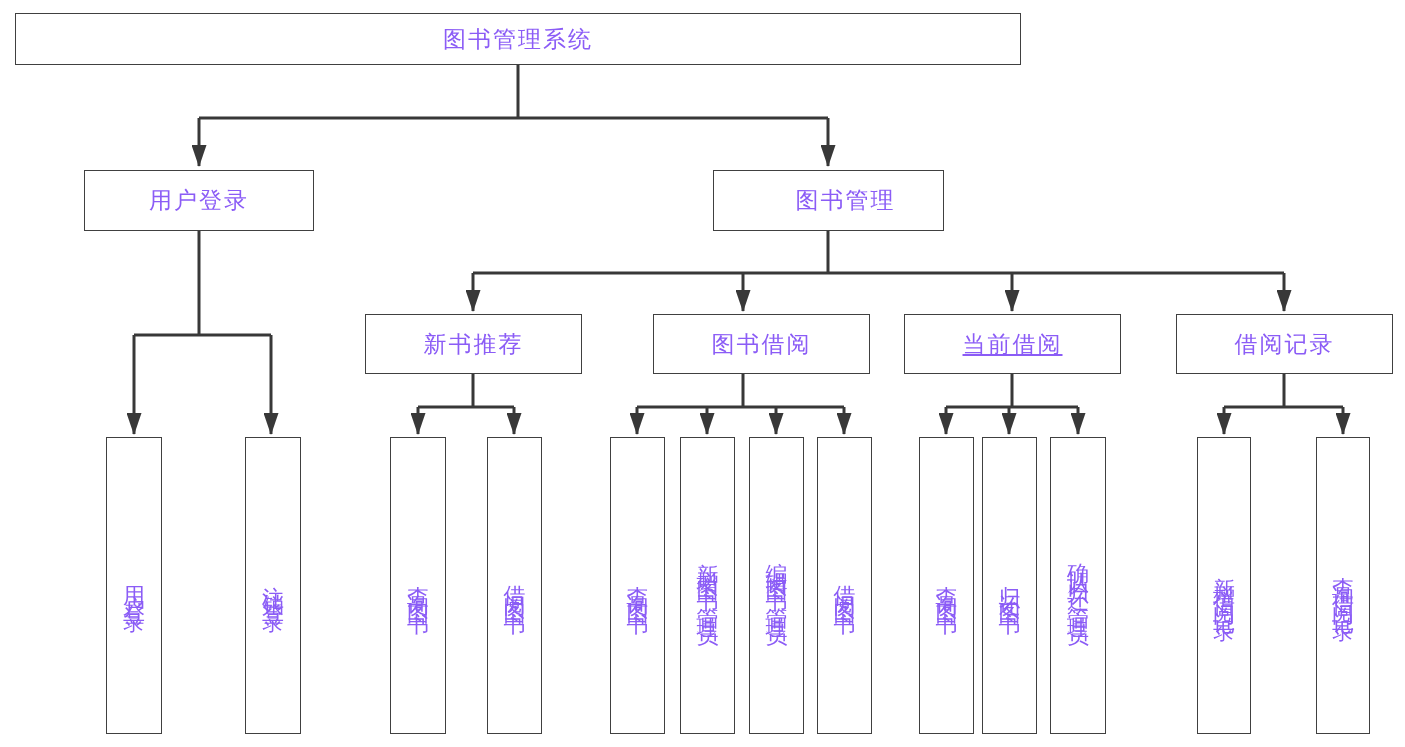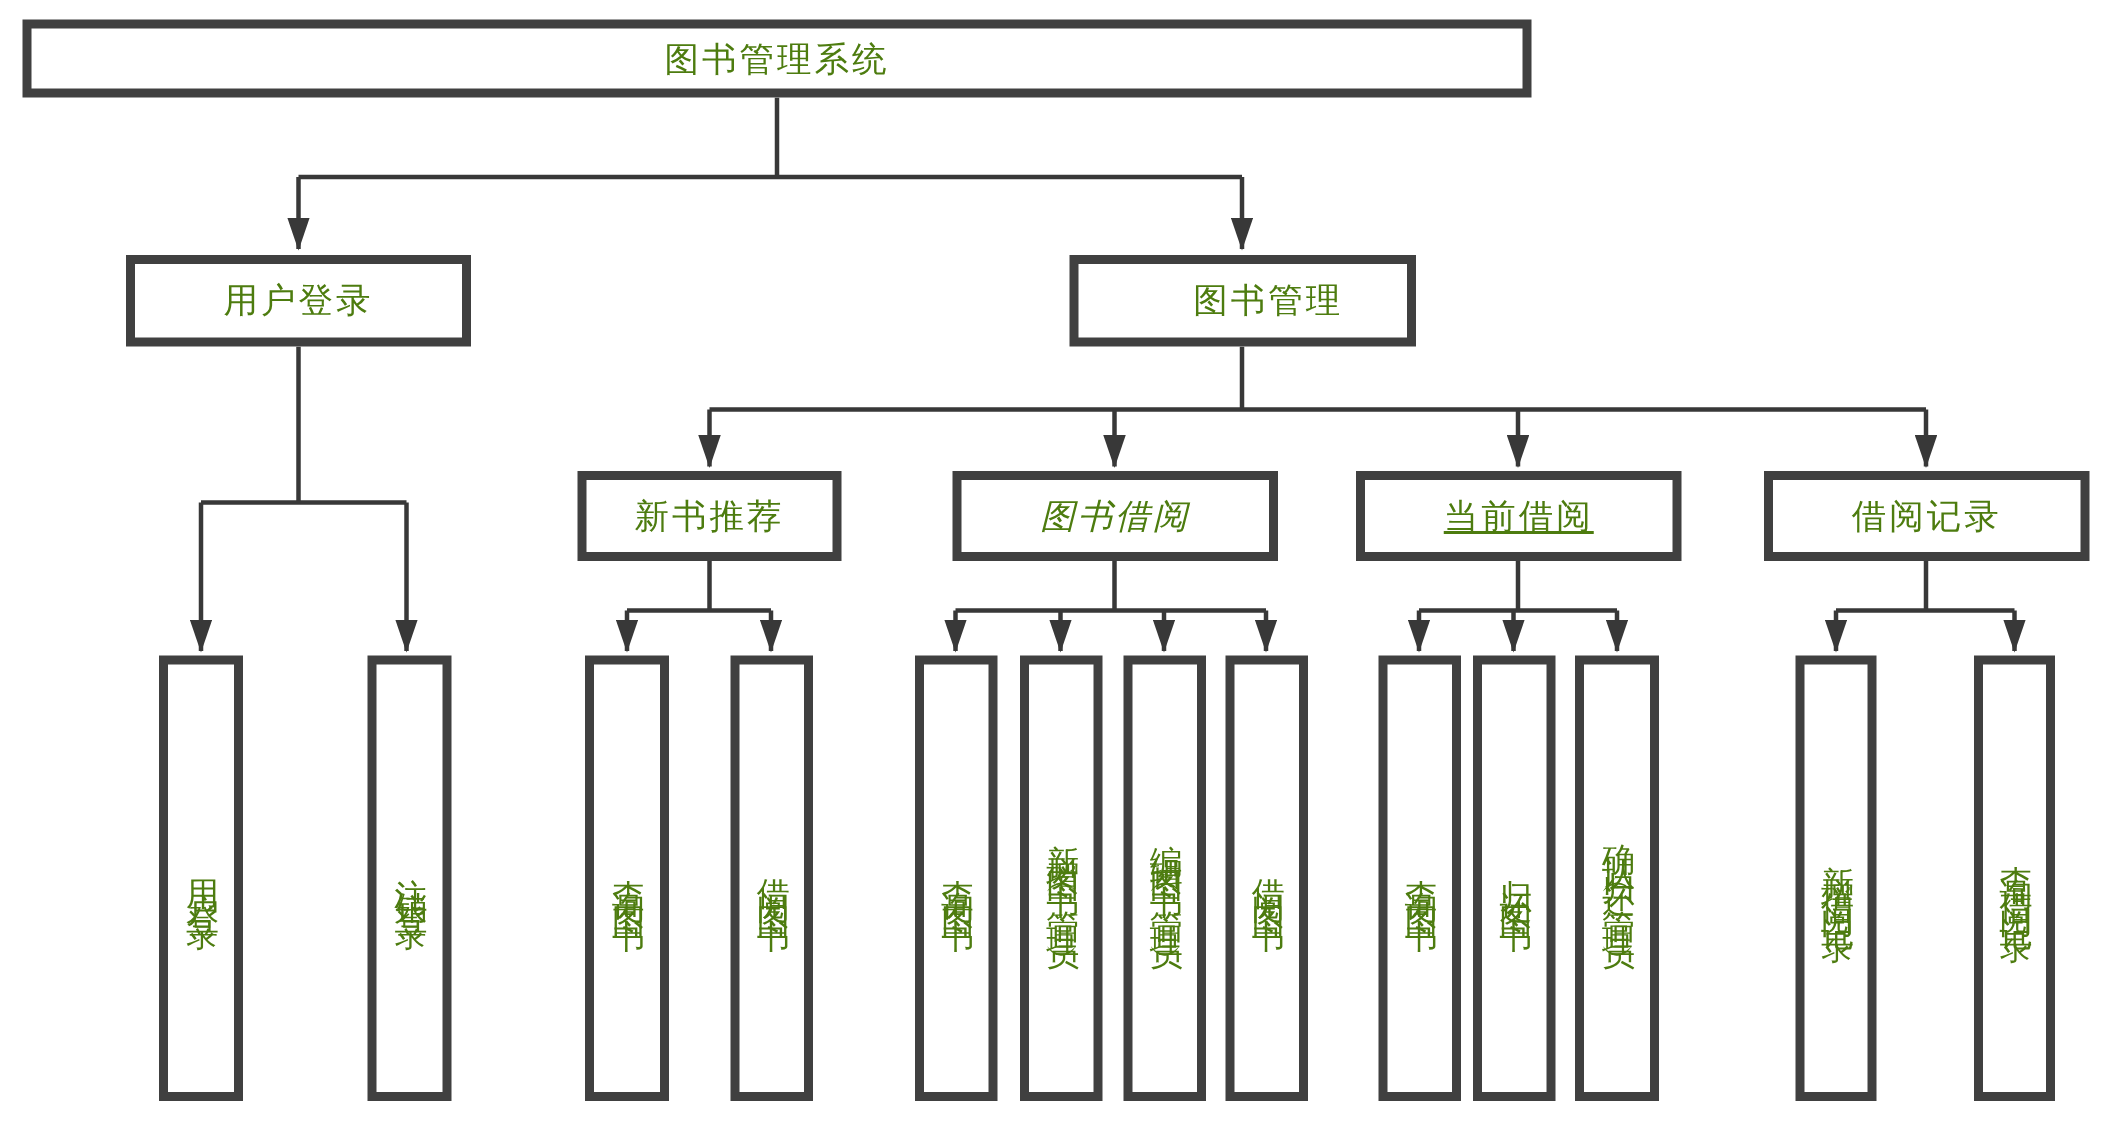--- a/index.html
+++ b/index.html
@@ -5,22 +5,22 @@
   html,body{margin:0;padding:0;}
   body{
     width:1405px;height:747px;position:relative;overflow:hidden;
     background:#ffffff;
     font-family:"DejaVu Sans","Liberation Sans",sans-serif;
   }
   #stage{position:absolute;left:0;top:0;width:1405px;height:747px;}
   svg.wires{position:absolute;left:0;top:0;z-index:1;}
   .node{
     position:absolute;z-index:2;background:#ffffff;
-    border:6px solid #404040;box-sizing:border-box;
-    color:#4d7c0f;display:flex;align-items:center;justify-content:center;
+    border:1px solid #404040;box-sizing:border-box;
+    color:#8b5cf6;display:flex;align-items:center;justify-content:center;
   }
   .hnode{font-size:23px;letter-spacing:2px;white-space:nowrap;}
   .root{left:15px;top:13px;width:1006px;height:52px;}
   .l2{top:170px;height:61px;}
   .l3{top:314px;height:60px;}
   .vnode{
     top:437px;height:297px;
     writing-mode:vertical-rl;text-orientation:mixed;
     font-size:22px;letter-spacing:9px;line-height:1;
   }
@@ -89,22 +89,22 @@
         <path d="M1343,407 V434" marker-end="url(#ah)"></path>
       </g>
     </g>
   </svg>
 
   <div class="node hnode root">图书管理系统</div>
 
   <div class="node hnode l2" style="left:84px;width:230px;">用户登录</div>
   <div class="node hnode l2" style="left:713px;width:231px;padding-left:34px;">图书管理</div>
 
-  <div class="node hnode l3" style="left:365px;width:176px;margin-left:20px;">新书推荐</div>
-  <div class="node hnode l3" style="left:635px;width:217px;font-style:italic;">图书借阅</div>
+  <div class="node hnode l3" style="left:365px;width:217px;">新书推荐</div>
+  <div class="node hnode l3" style="left:653px;width:217px;">图书借阅</div>
   <div class="node hnode l3" style="left:904px;width:217px;text-decoration:underline;">当前借阅</div>
   <div class="node hnode l3" style="left:1176px;width:217px;">借阅记录</div>
 
   <div class="node vnode" style="left:106px;width:56px;">用户登录</div>
   <div class="node vnode" style="left:245px;width:56px;">注销登录</div>
 
   <div class="node vnode" style="left:390px;width:56px;">查询图书</div>
   <div class="node vnode" style="left:487px;width:55px;">借阅图书</div>
 
   <div class="node vnode" style="left:610px;width:55px;">查询图书</div>

